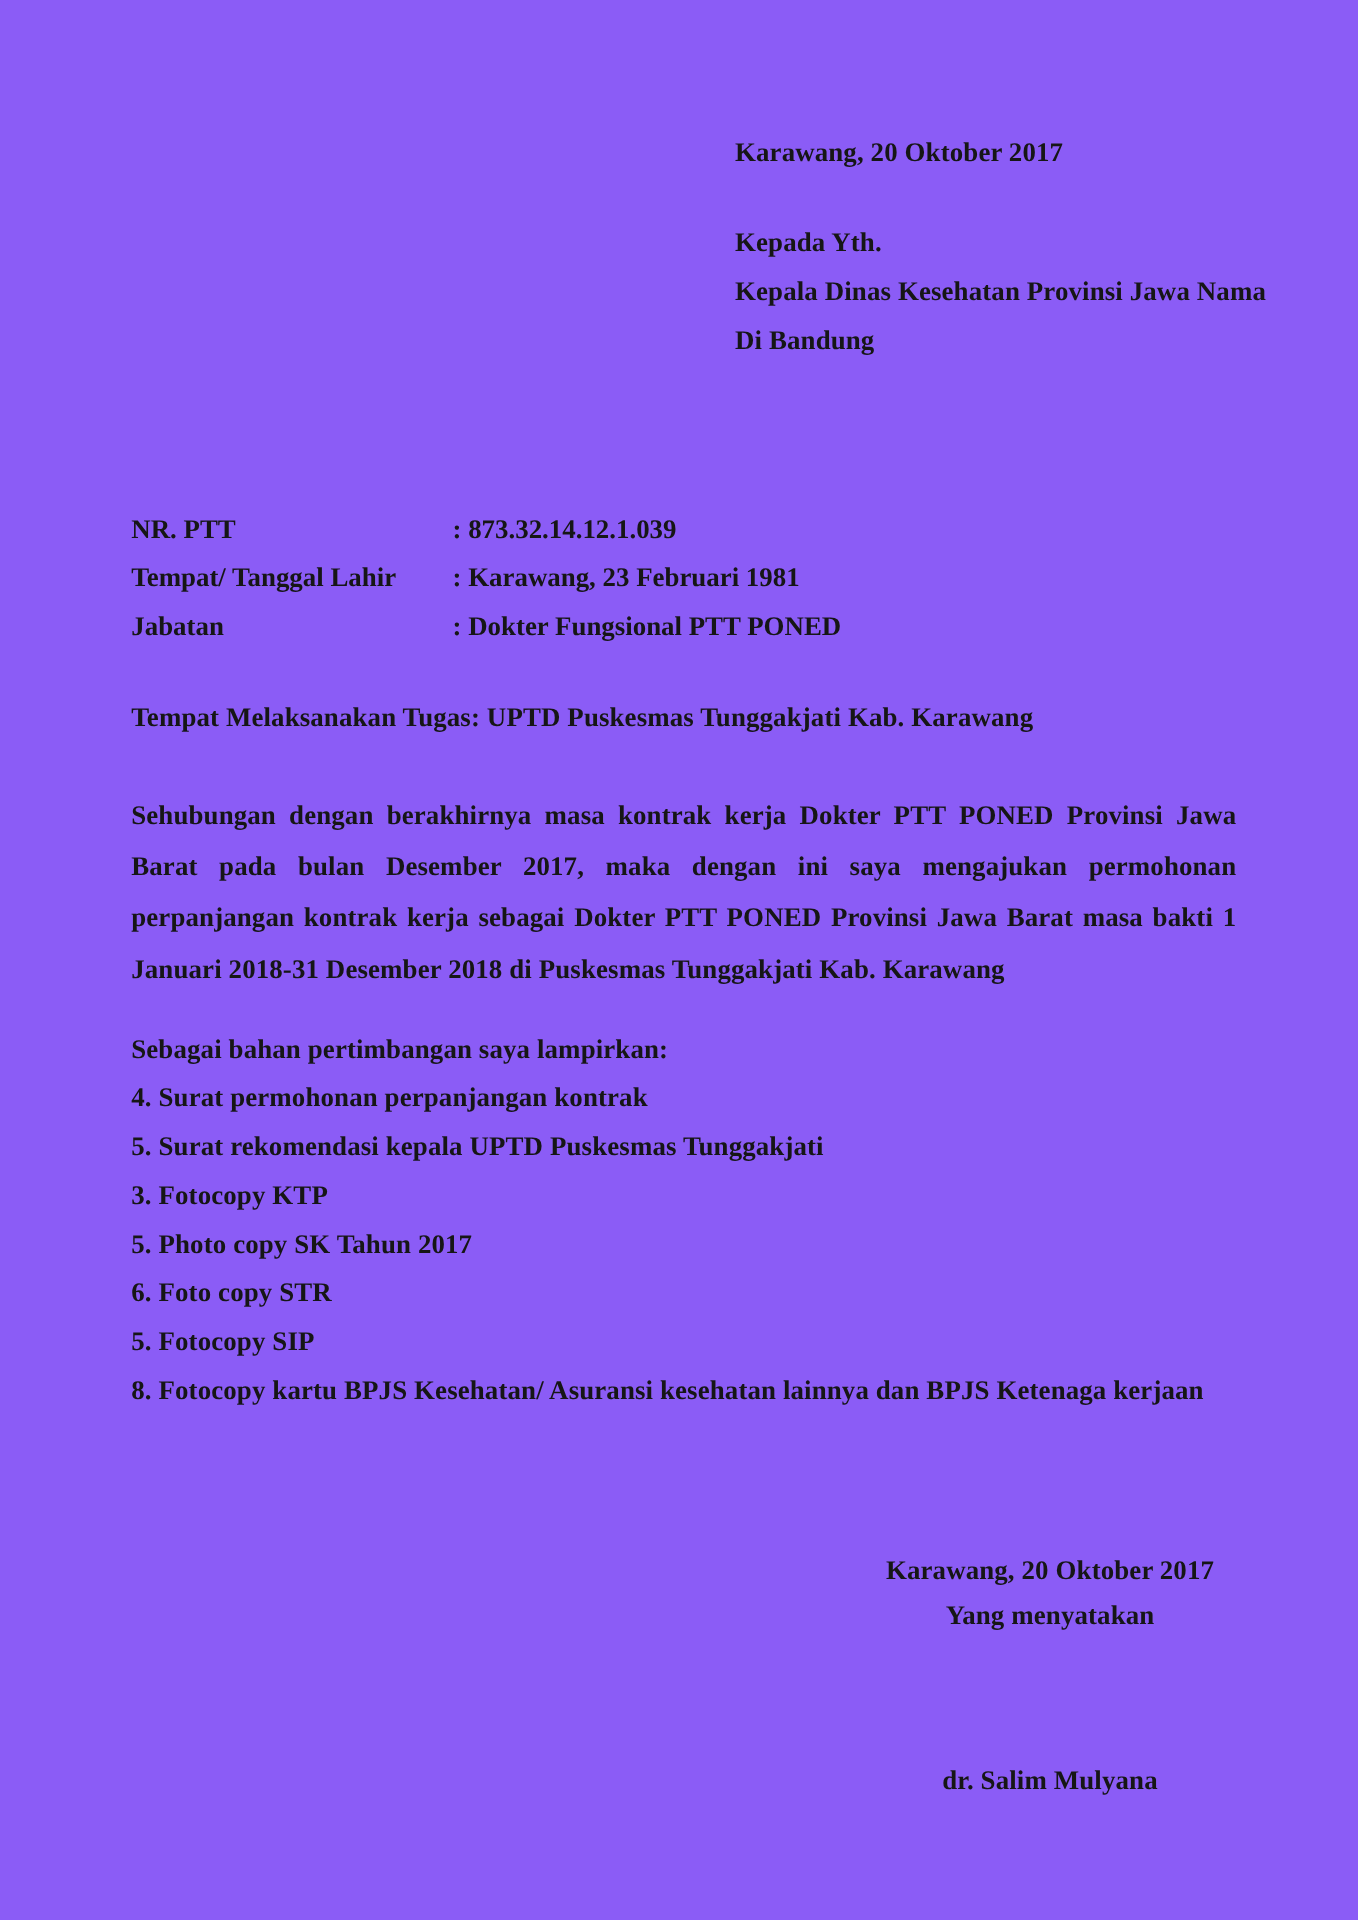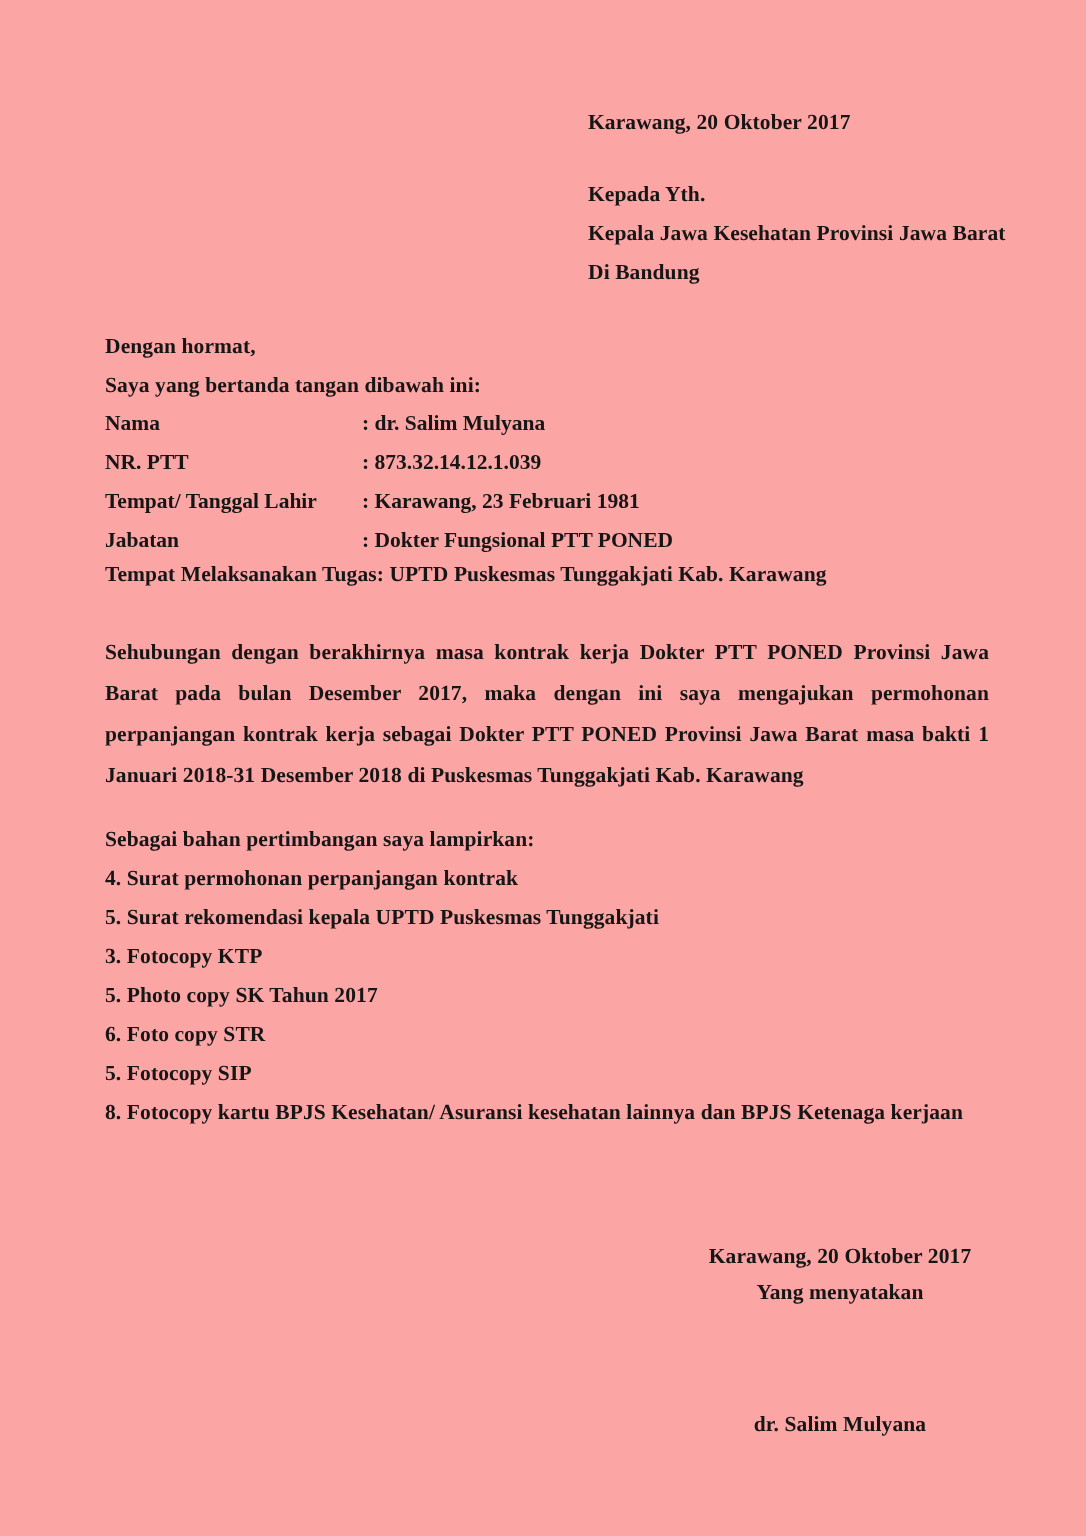--- a/index.html
+++ b/index.html
@@ -8,21 +8,21 @@
     padding: 0;
     background: #ffffff;
   }
   body {
     font-family: "Liberation Serif", "DejaVu Serif", serif;
   }
   .page {
     position: relative;
     width: 1086px;
     height: 1536px;
-    background: #fca5a5;
+    background: #8b5cf6;
     overflow: hidden;
     box-sizing: border-box;
   }
   
   .doc-text {
     color: #161616;
     font-weight: bold;
     font-size: 21.5px;
     line-height: 39px;
     letter-spacing: 0.1px;
@@ -134,35 +134,27 @@
 </style>
 </head>
 <body>
 
 <div class="page">
 
   <div class="date-top doc-text">Karawang, 20 Oktober 2017</div>
 
   <div class="addressee doc-text">
     <div class="line">Kepada Yth.</div>
-    <div class="line">Kepala Jawa Kesehatan Provinsi Jawa Barat</div>
+    <div class="line">Kepala Dinas Kesehatan Provinsi Jawa Nama</div>
     <div class="line">Di Bandung</div>
   </div>
 
-  <div class="salutation doc-text">
-    <div>Dengan hormat,</div>
-    <div>Saya yang bertanda tangan dibawah ini:</div>
-  </div>
 
   <table class="ident-table">
     <tbody>
-      <tr>
-        <td class="label">Nama</td>
-        <td class="value"><span>:</span> <span>dr. Salim Mulyana</span></td>
-      </tr>
       <tr>
         <td class="label">NR. PTT</td>
         <td class="value"><span>:</span> <span>873.32.14.12.1.039</span></td>
       </tr>
       <tr>
         <td class="label">Tempat/ Tanggal Lahir</td>
         <td class="value"><span>:</span> <span>Karawang, 23 Februari 1981</span></td>
       </tr>
       <tr>
         <td class="label">Jabatan</td>

